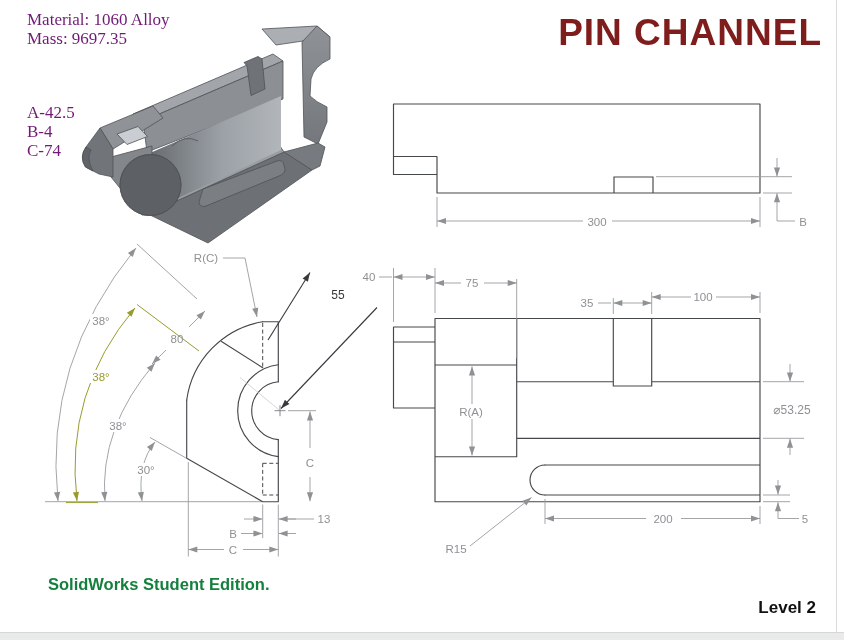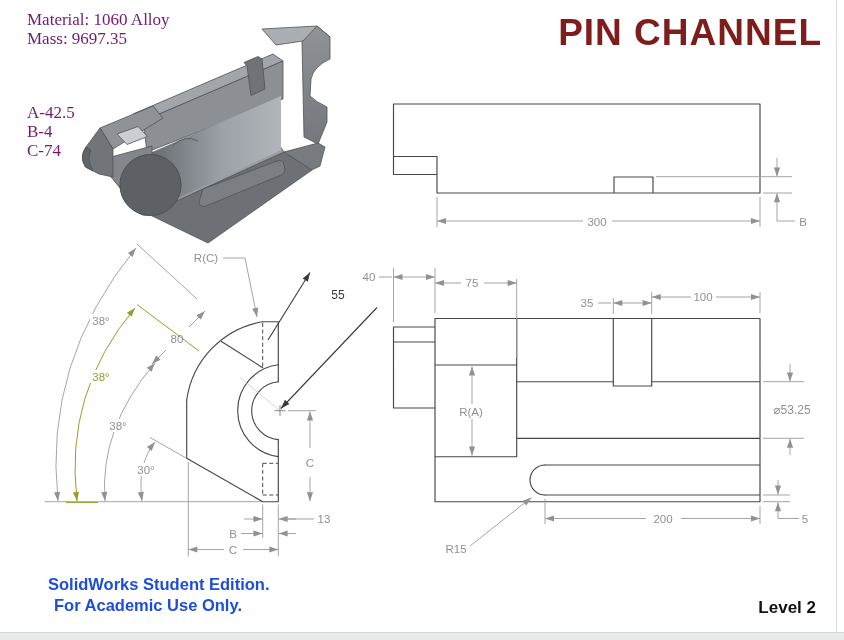--- a/index.html
+++ b/index.html
@@ -1,21 +1,21 @@
 <!DOCTYPE html>
 <html><head>
 <meta charset="utf-8">
 <style>
   html,body{margin:0;padding:0;background:#ffffff;width:844px;height:640px;overflow:hidden;}
   #stage{position:relative;width:844px;height:640px;background:#ffffff;font-family:"Liberation Sans",sans-serif;}
   .serif{font-family:"Liberation Serif",serif;color:#701a75;font-size:17px;line-height:19px;}
   #matblock{position:absolute;left:27px;top:10px;}
   #varblock{position:absolute;left:27px;top:66px;margin-top:37px;}
   #title{position:absolute;right:22px;top:12px;font-size:37px;font-weight:bold;letter-spacing:1px;color:#7f1d1d;white-space:nowrap;margin-left:44px;}
-  #watermark{position:absolute;left:48px;top:574px;font-size:16.5px;font-weight:bold;color:#1d4ed8;line-height:21px;}
+  #watermark{position:absolute;left:48px;top:574px;font-size:16.5px;font-weight:bold;color:#15803d;line-height:21px;text-align:center;}
   #watermark .l2{margin-left:6px;}
   #level{position:absolute;right:28px;top:598px;font-size:17px;font-weight:bold;color:#111;}
   #bottomstrip{position:absolute;left:0;bottom:0;width:844px;height:7px;background:#e9eaea;border-top:1px solid #d6d7d7;}
   #rightedge{position:absolute;left:836px;top:0;width:1px;height:633px;background:#dadbdc;}
   svg{position:absolute;left:0;top:0;}
   svg text{font-family:"Liberation Sans",sans-serif;font-size:11.5px;fill:#8e9194;text-anchor:middle;}
   svg text.dk{fill:#37393c;}
   svg text.ol{fill:#9a9b2f;}
   .edge{stroke:#45484b;stroke-width:1.15;fill:none;stroke-linecap:round;}
   .edgeh{stroke:#45484b;stroke-width:1;fill:none;stroke-dasharray:4 2.6;}
@@ -192,19 +192,18 @@
       <path class="dim" marker-end="url(#aG)" d="M296,533.5 L278.6,533.5"></path>
 
       <path class="dim" marker-start="url(#aG)" d="M188.3,549.5 H224"></path>
       <path class="dim" marker-end="url(#aG)" d="M243,549.5 H278.3"></path>
       <text x="233" y="553.5">C</text>
     </g>
   </svg>
 
   <div id="watermark">
     <div class="l1">SolidWorks Student Edition.</div>
-    <div class="l2">For Academic Use Only.</div>
   </div>
   <div id="level">Level 2</div>
 
   <div id="rightedge"></div>
   <div id="bottomstrip"></div>
 </div>
 
 </body></html>

